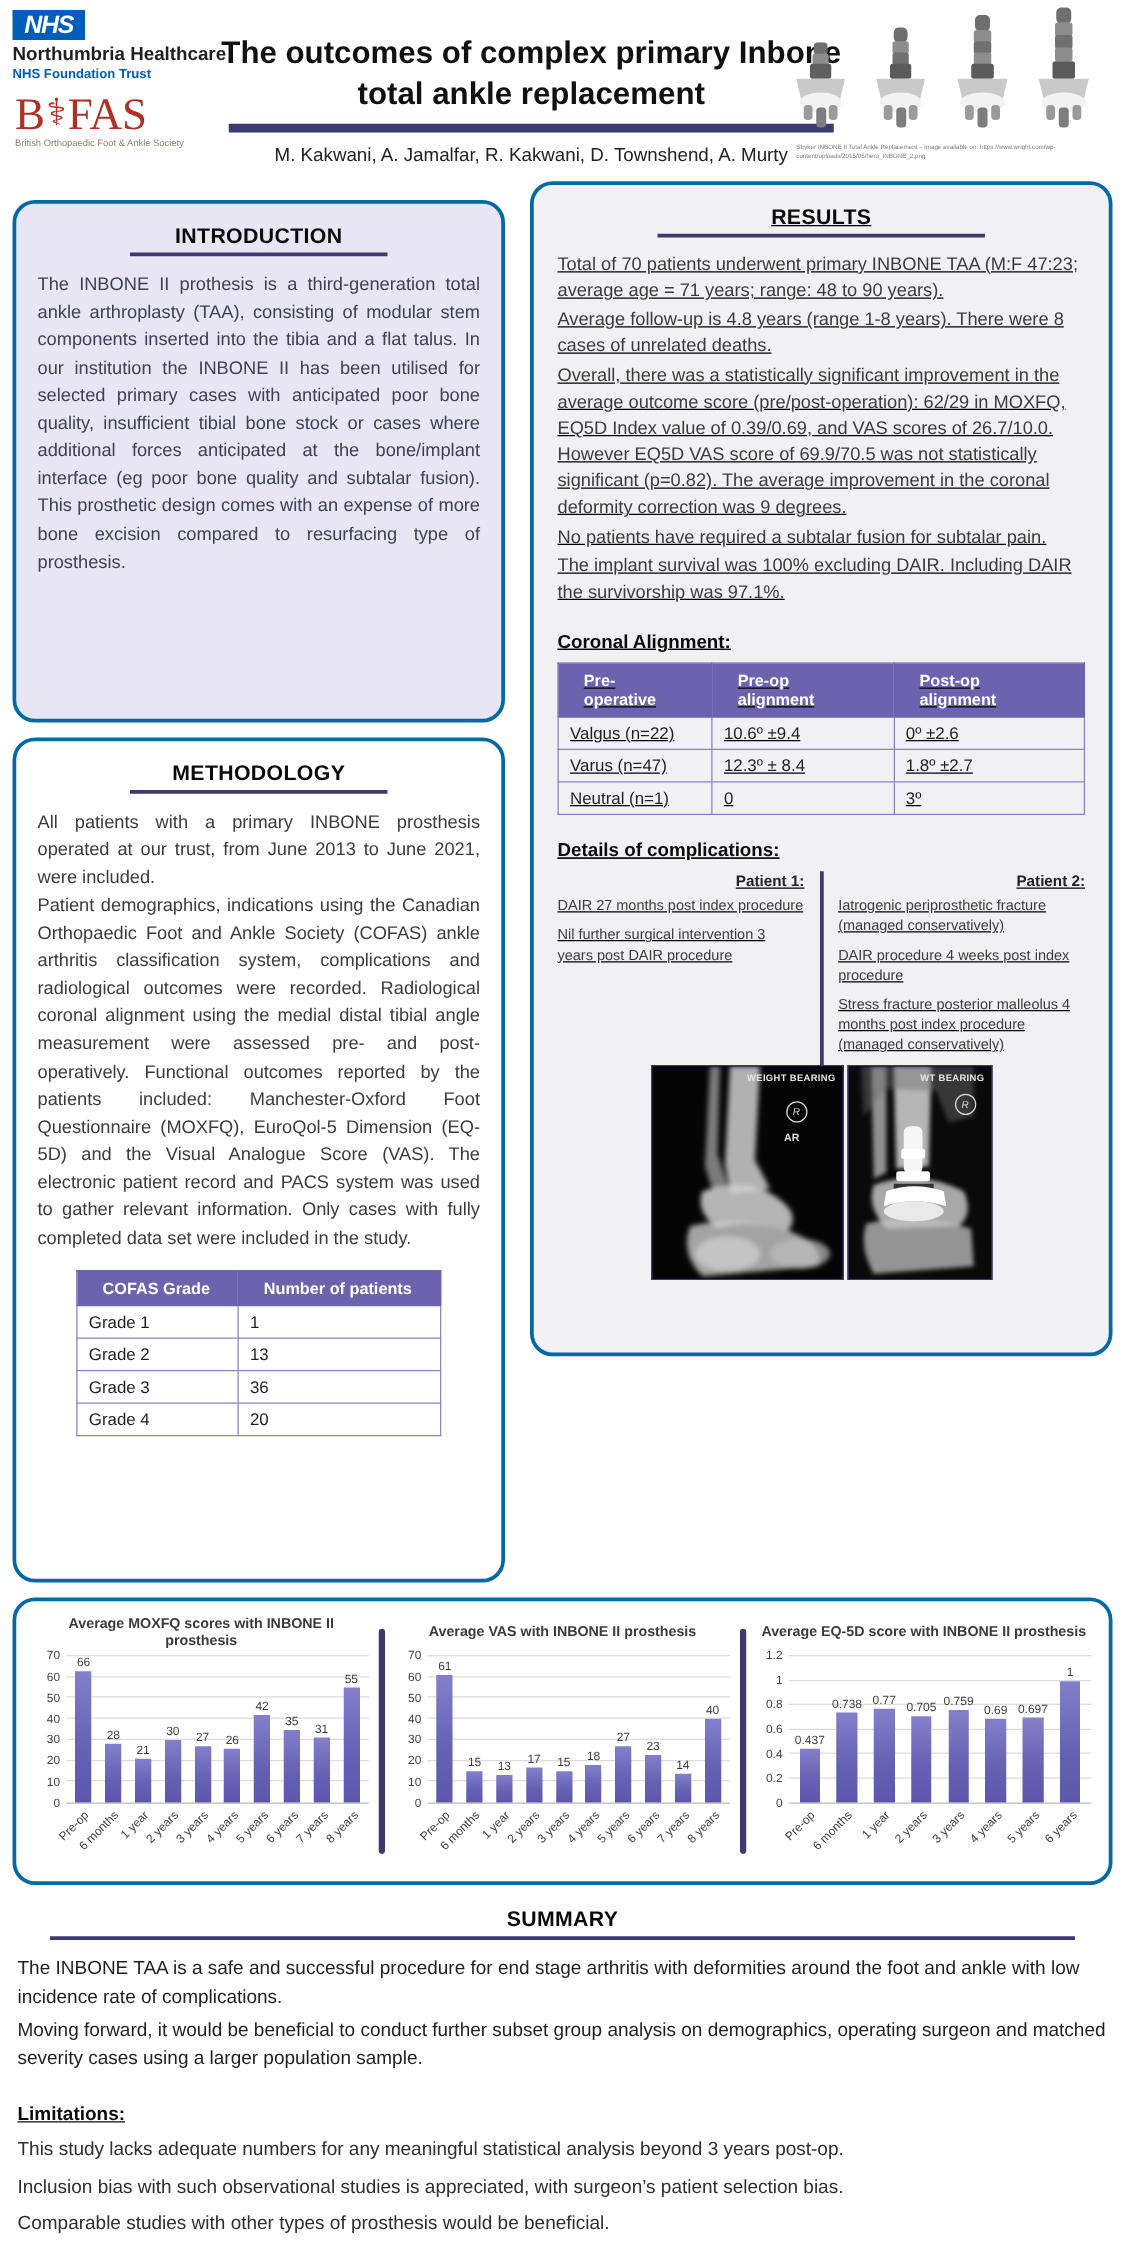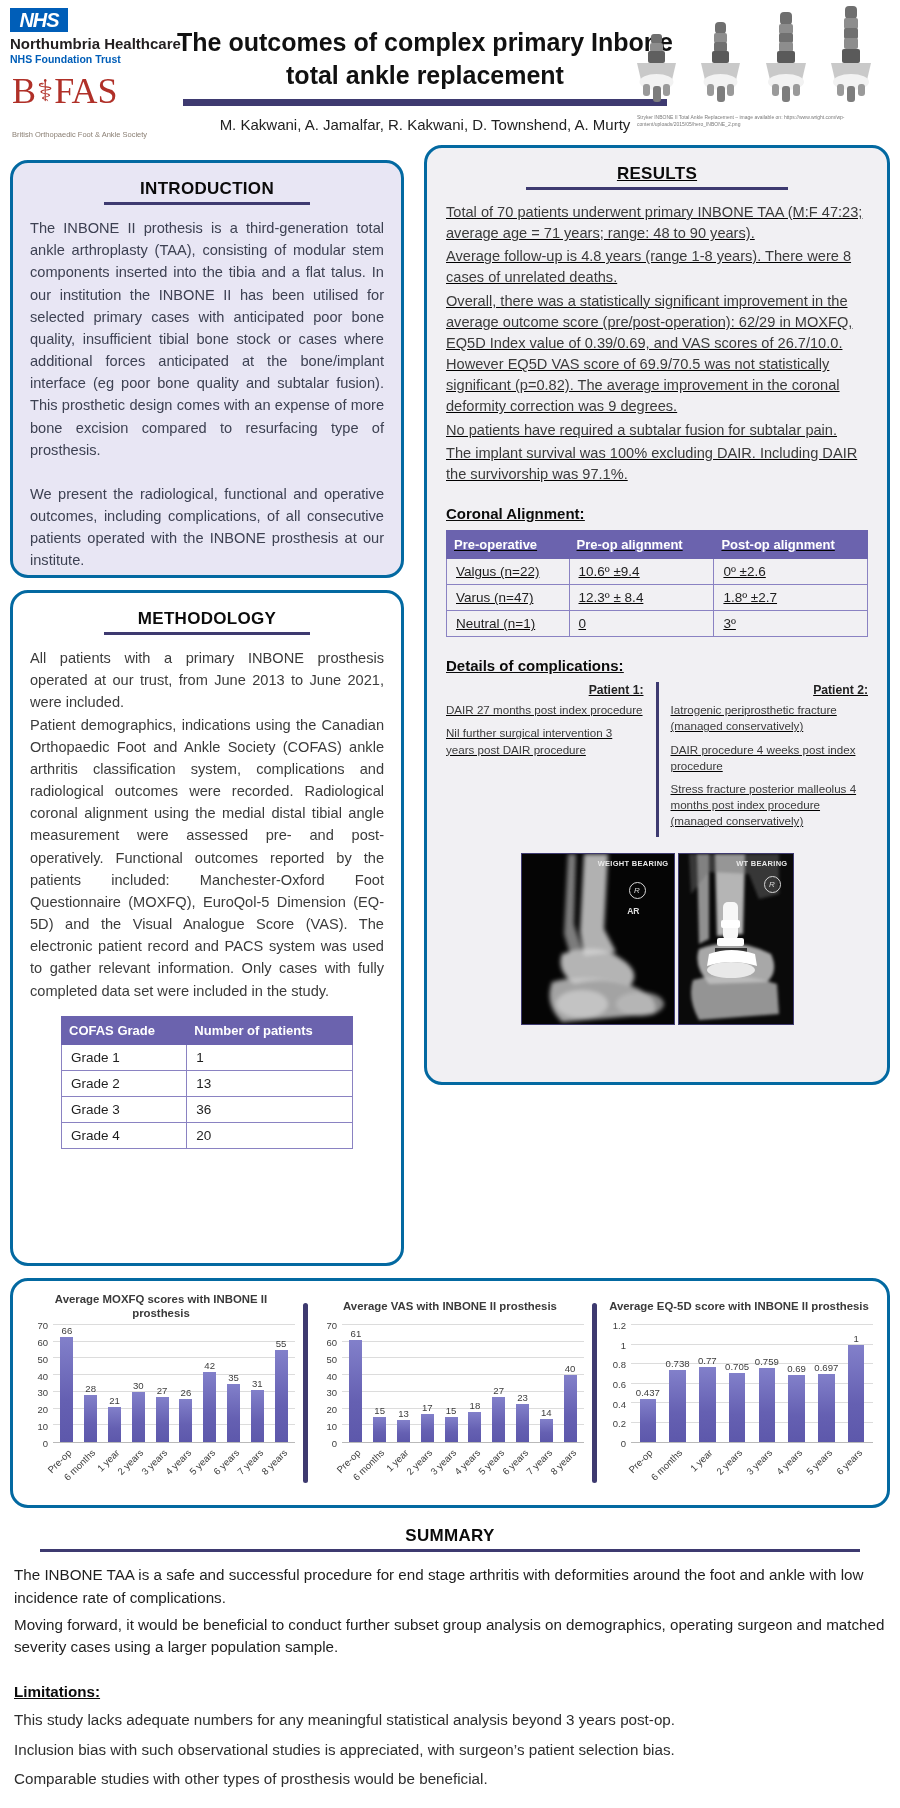--- a/index.html
+++ b/index.html
@@ -7,21 +7,21 @@
 
   
   .header{position:absolute;top:0;left:0;width:900px;height:152px;}
   .nhs-block{position:absolute;left:10px;top:8px;}
   .nhs-logo{background:#005EB8;color:#fff;font-style:italic;font-weight:bold;width:58px;height:24px;font-size:20px;line-height:24px;text-align:center;letter-spacing:-1px;}
   .org-name{font-weight:bold;font-size:15px;color:#231f20;margin-top:3px;}
   .org-sub{font-weight:bold;font-size:10.5px;color:#005EB8;margin-top:1px;}
   .bofas-block{position:absolute;left:12px;top:72px;}
   .bofas-logo{color:#b03028;font-family:"Liberation Serif",serif;font-size:36px;line-height:38px;display:flex;align-items:center;}
   .bofas-icon{font-size:30px;color:#b03028;margin:0 1px;}
-  .bofas-sub{font-size:7.5px;color:#8a7f73;margin-top:20px;}
+  .bofas-sub{font-size:7.5px;color:#8a7f73;margin-top:0;}
   .title-block{position:absolute;left:175px;top:26px;width:500px;text-align:center;}
   .poster-title{font-size:25px;font-weight:600;color:#111;line-height:1.3;}
   .title-underline{height:7px;background:#3e3a70;margin:8px 8px 10px 8px;}
   .authors{font-size:15px;color:#222;}
   .implant-figure{position:absolute;right:6px;top:4px;width:285px;text-align:center;}
   .implant-caption{font-size:5px;color:#7a7a7a;text-align:left;margin:2px 0 0 28px;line-height:1.3;width:230px;}
 
   
   .pbox{position:absolute;border:3px solid #0369a1;border-radius:18px;box-sizing:border-box;}
   .intro-box{left:10px;top:160px;width:394px;height:418px;background:#e8e6f4;padding:6px 17px;}
@@ -30,36 +30,36 @@
   .section-heading{text-align:center;font-weight:bold;font-size:17px;color:#0b0b0b;margin:10px 0 2px 0;letter-spacing:.3px;}
   .heading-rule{height:3px;background:#3e3a70;margin:3px auto 12px auto;}
   .rule-w55{width:58%;}
   .body-text{font-size:14.6px;line-height:1.52;color:#3d4152;text-align:justify;}
   .body-text.dark{color:#3b3b3b;}
   .para-gap{margin-top:22px;}
   .results-text{font-size:14.6px;line-height:1.45;color:#3b3b3b;text-align:left;margin-bottom:2px;}
 
   
   .data-table{border-collapse:collapse;margin:14px auto 0 auto;}
-  .data-table th{background:#6b63ae;color:#fff;text-align:left;font-size:13px;padding:6px 7px;border:1px solid #6b63ae;font-weight:bold;}
+  .data-table th{background:#6b63ae;color:#fff;text-align:left;font-size:13px;padding:6px 20px;border:1px solid #6b63ae;font-weight:bold;}
   .data-table td{border:1px solid #8a82c2;font-size:13.5px;padding:5px 9px;color:#1e1e1e;}
   .cofas-table{width:292px;}
   .cofas-table td{background:#fff;}
   .coronal-table{width:100%;}
   .sub-heading{font-weight:bold;font-size:15px;color:#0b0b0b;text-decoration:underline;margin:20px 0 8px 0;}
 
   
   .comp-cols{display:flex;margin-top:6px;}
   .pcol{flex:1;font-size:11.6px;line-height:1.4;color:#3b3b3b;}
   .pcol .ptitle{font-weight:bold;font-size:12.2px;color:#222;margin-bottom:3px;text-align:right;}
   .pcol .pline{margin-bottom:7px;}
   .comp-divider{width:3px;background:#3e3a70;margin:0 12px;}
 
   
-  .xray-row{display:flex;justify-content:center;gap:3px;margin-top:16px;}
+  .xray-row{display:flex;justify-content:center;gap:3px;}
   .xray{background:#000;border:1px solid #3e3a70;position:relative;height:170px;overflow:hidden;}
   .xray-left{width:152px;}
   .xray-right{width:114px;}
   .xray-label{position:absolute;top:5px;right:5px;color:#e8e8e8;font-size:7.5px;font-weight:bold;letter-spacing:.3px;}
   .xray-marker{position:absolute;width:15px;height:15px;border:1px solid #d8d8d8;border-radius:50%;color:#d8d8d8;font-size:8px;font-style:italic;text-align:center;line-height:15px;}
   .xm-left{top:28px;right:28px;}
   .xm-right{top:22px;right:12px;}
   .xray-sub{position:absolute;top:52px;right:34px;color:#e0e0e0;font-size:8.5px;font-weight:bold;}
 
   
@@ -159,21 +159,20 @@
       </g>
     </svg>
     <div class="implant-caption">Stryker INBONE II Total Ankle Replacement – image available on: https://www.wright.com/wp-content/uploads/2015/05/hero_INBONE_2.png</div>
   </div>
 </div>
 
 <div class="pbox intro-box">
   <div class="section-heading">INTRODUCTION</div>
   <div class="heading-rule rule-w55"></div>
   <div class="body-text">The INBONE II prothesis is a third-generation total ankle arthroplasty (TAA), consisting of modular stem components inserted into the tibia  and a flat talus. In our institution the INBONE II has been utilised for selected primary cases with anticipated poor bone quality, insufficient tibial bone stock or cases where additional forces anticipated at the bone/implant interface (eg poor bone quality and subtalar fusion). This prosthetic design comes with an expense of more bone excision compared to resurfacing type of prosthesis.</div>
-  <div class="body-text para-gap">We present the radiological, functional and operative outcomes, including complications, of all  consecutive patients operated with the INBONE  prosthesis at our institute.</div>
 </div>
 
 <div class="pbox method-box">
   <div class="section-heading">METHODOLOGY</div>
   <div class="heading-rule rule-w55"></div>
   <div class="body-text dark">All patients with a primary INBONE prosthesis operated at our trust, from June 2013 to June 2021, were included.</div>
   <div class="body-text dark">Patient demographics, indications using the Canadian Orthopaedic Foot and Ankle Society (COFAS) ankle arthritis classification system, complications and radiological outcomes were recorded. Radiological coronal alignment using the medial distal tibial angle measurement were assessed pre- and post-operatively. Functional outcomes reported by the patients included: Manchester-Oxford Foot Questionnaire (MOXFQ), EuroQol-5 Dimension (EQ-5D) and the Visual Analogue Score (VAS). The electronic patient record and PACS system  was used to gather relevant information. Only cases with fully completed data set were included in the study.</div>
   <table class="data-table cofas-table" data-table="methodology.cofas_table">
       <thead>
         <tr>

